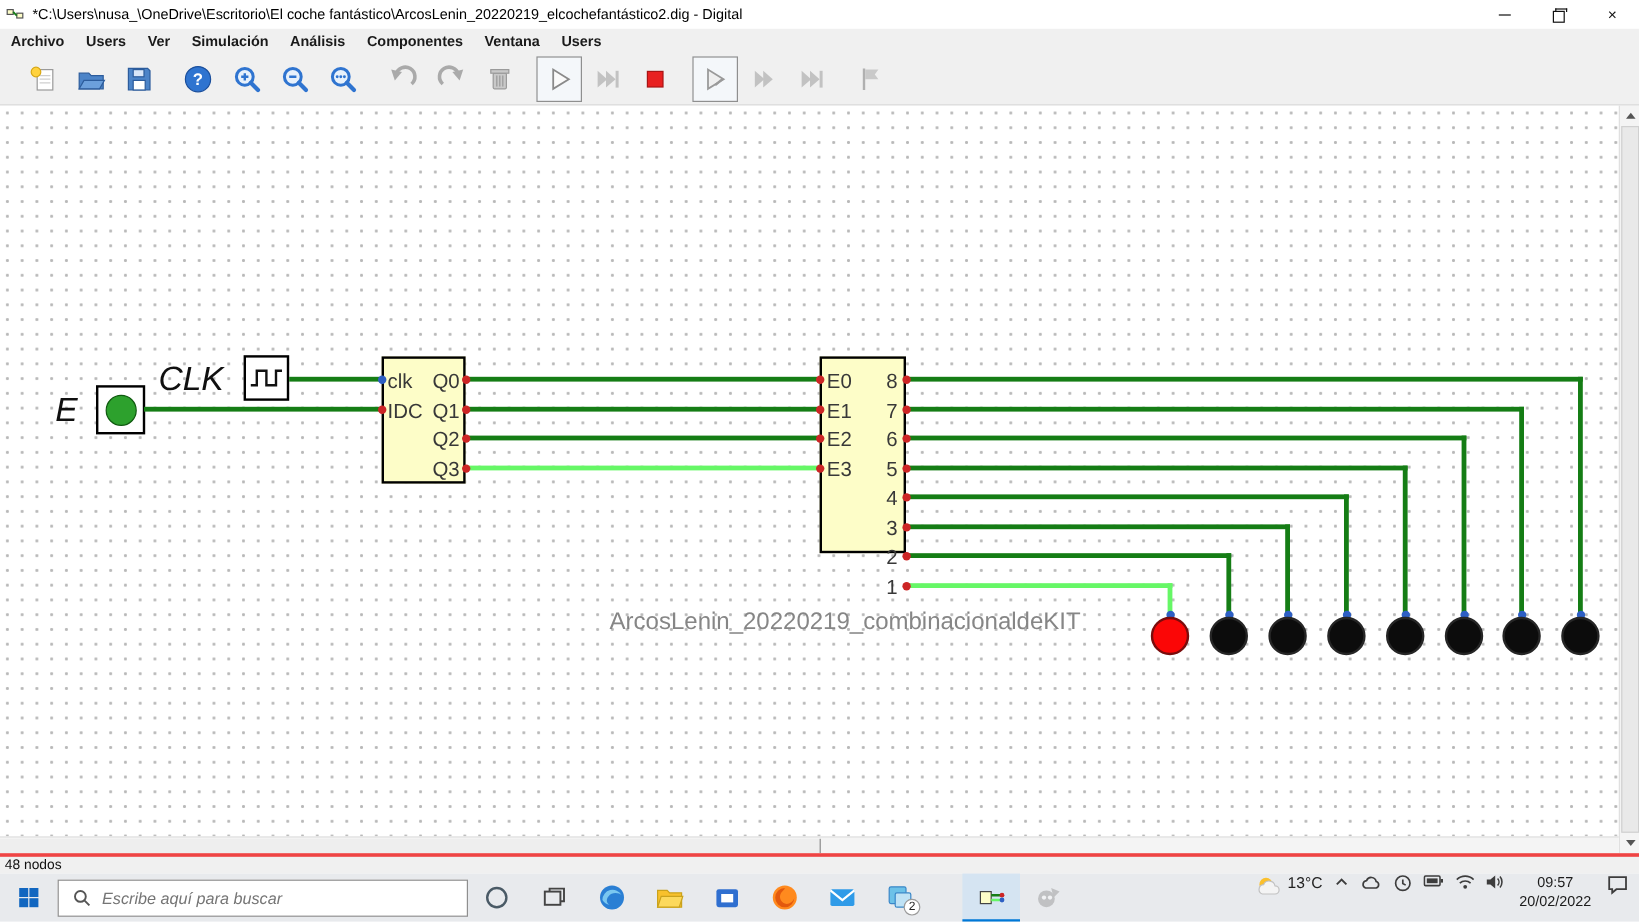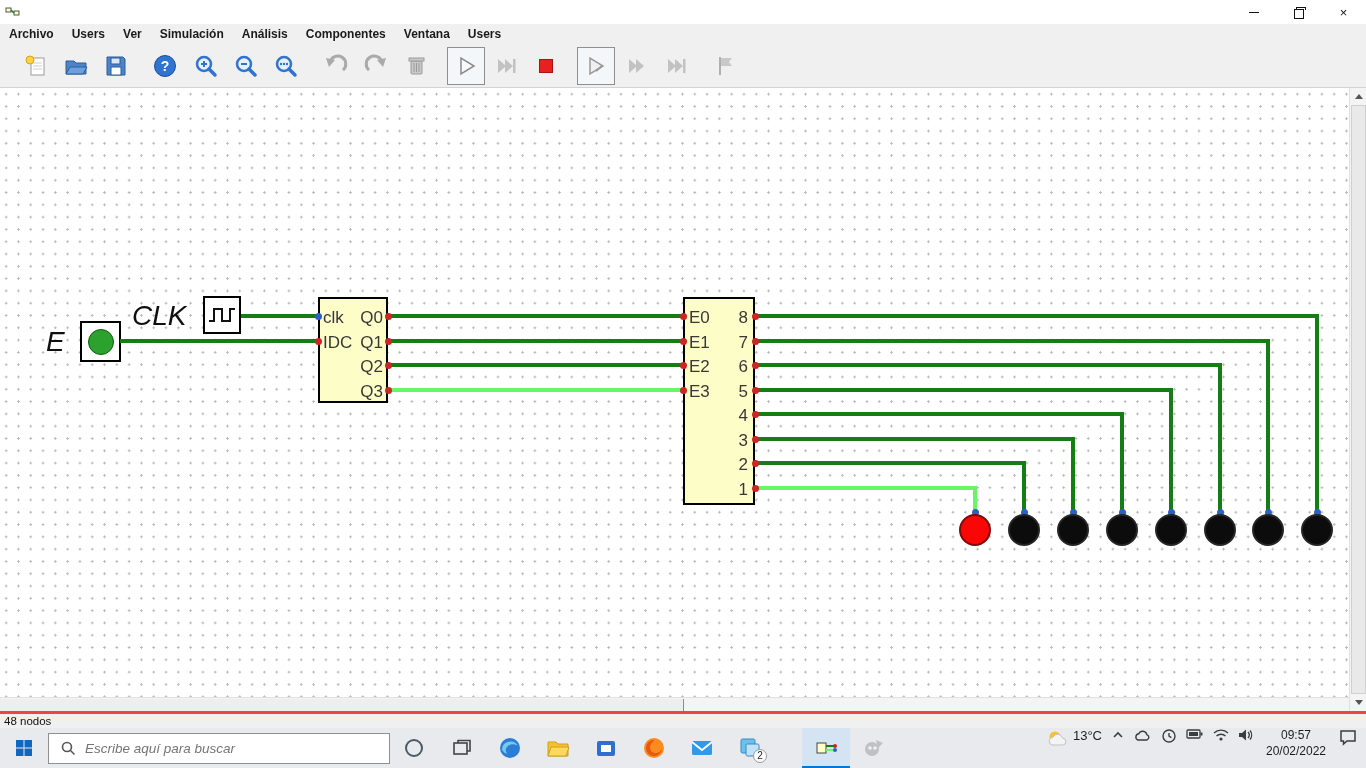--- a/index.html
+++ b/index.html
@@ -95,20 +95,21 @@
 </style>
 </head>
 <body>
 
 <div class="titlebar">
   <svg class="appicon" viewBox="0 0 16 16">
     <rect x="1" y="4" width="5" height="4" fill="#fdfdc8" stroke="#555" stroke-width="1"></rect>
     <rect x="9" y="7" width="5" height="4" fill="#fdfdc8" stroke="#555" stroke-width="1"></rect>
     <line x1="6" y1="6" x2="9" y2="9" stroke="#157d15" stroke-width="1.5"></line>
   </svg>
+  <span class="title">*C:\Users\nusa_\OneDrive\Escritorio\El coche fantástico\ArcosLenin_20220219_elcochefantástico2.dig - Digital</span>
   <div class="wincontrols">
     <div class="winbtn">
         <span class="min-glyph"></span>
       </div>
     <div class="winbtn">
         <span class="restore-glyph"></span>
       </div>
     <div class="winbtn">×</div>
   </div>
 </div>
@@ -283,34 +284,35 @@
 
   <div class="comp-box" style="left:318px;top:209px;width:70px;height:106px">
     <span class="pin-label" style="left:3px;top:10px">clk</span>
     <span class="pin-label" style="left:3px;top:35px">IDC</span>
     <span class="pin-label r" style="right:3px;top:10px">Q0</span>
     <span class="pin-label r" style="right:3px;top:35px">Q1</span>
     <span class="pin-label r" style="right:3px;top:59px">Q2</span>
     <span class="pin-label r" style="right:3px;top:84px">Q3</span>
   </div>
 
-  <div class="comp-box" style="left:683px;top:209px;width:72px;height:208px">
+  <div class="comp-box" style="left:683px;top:209px;width:72px;height:164px">
     <span class="pin-label" style="left:4px;top:10px">E0</span>
     <span class="pin-label" style="left:4px;top:35px">E1</span>
     <span class="pin-label" style="left:4px;top:59px">E2</span>
     <span class="pin-label" style="left:4px;top:84px">E3</span>
     <span class="pin-label r" style="right:5px;top:10px">8</span>
     <span class="pin-label r" style="right:5px;top:35px">7</span>
     <span class="pin-label r" style="right:5px;top:59px">6</span>
     <span class="pin-label r" style="right:5px;top:84px">5</span>
     <span class="pin-label r" style="right:5px;top:108px">4</span>
     <span class="pin-label r" style="right:5px;top:133px">3</span>
     <span class="pin-label r" style="right:5px;top:157px">2</span>
     <span class="pin-label r" style="right:5px;top:182px">1</span>
   </div>
+  <span class="caption" style="left:508px;top:419px">ArcosLenin_20220219_combinacionaldeKIT</span>
 
   <div class="dot blue" style="left:315px;top:225px"></div>
   <div class="dot red" style="left:315px;top:250px"></div>
   <div class="dot red" style="left:385px;top:225px"></div>
   <div class="dot red" style="left:385px;top:250px"></div>
   <div class="dot red" style="left:385px;top:274px"></div>
   <div class="dot red" style="left:385px;top:299px"></div>
   <div class="dot red" style="left:680px;top:225px"></div>
   <div class="dot red" style="left:680px;top:250px"></div>
   <div class="dot red" style="left:680px;top:274px"></div>

